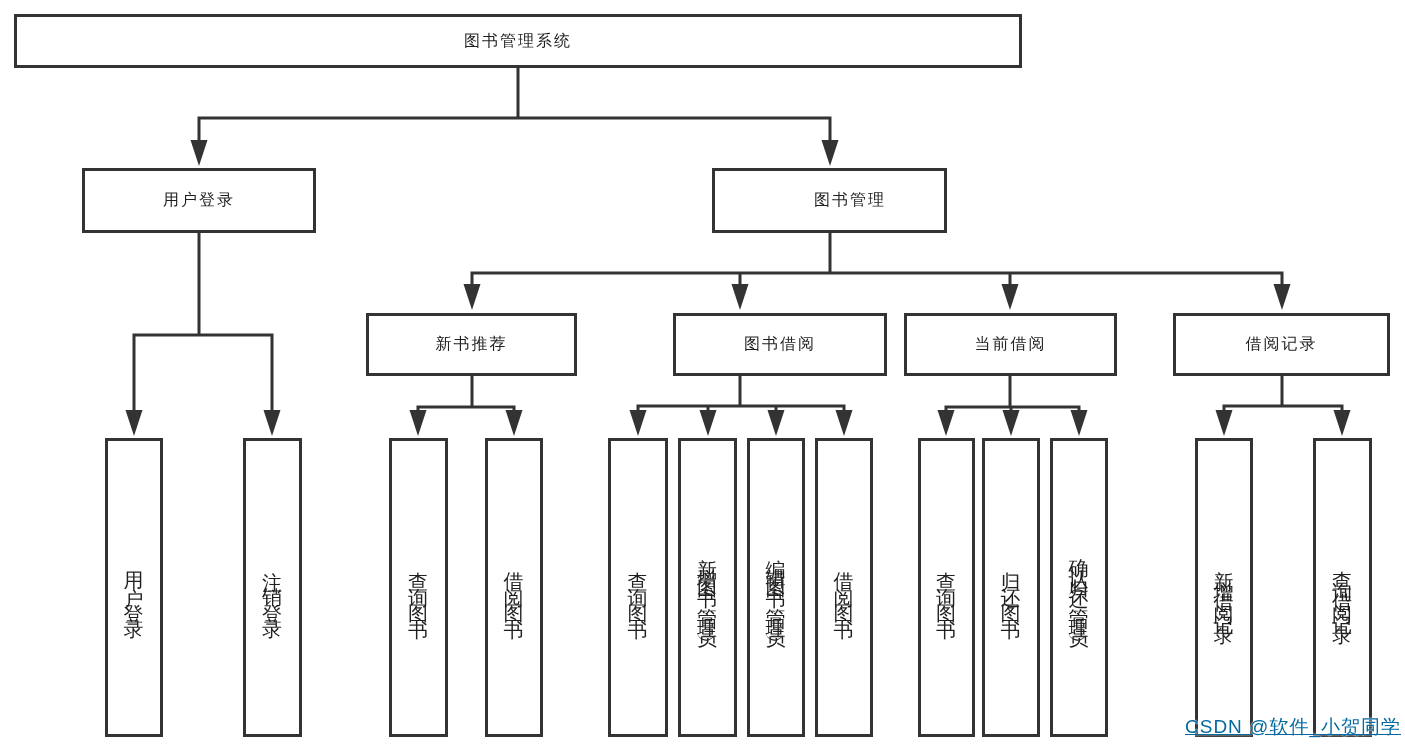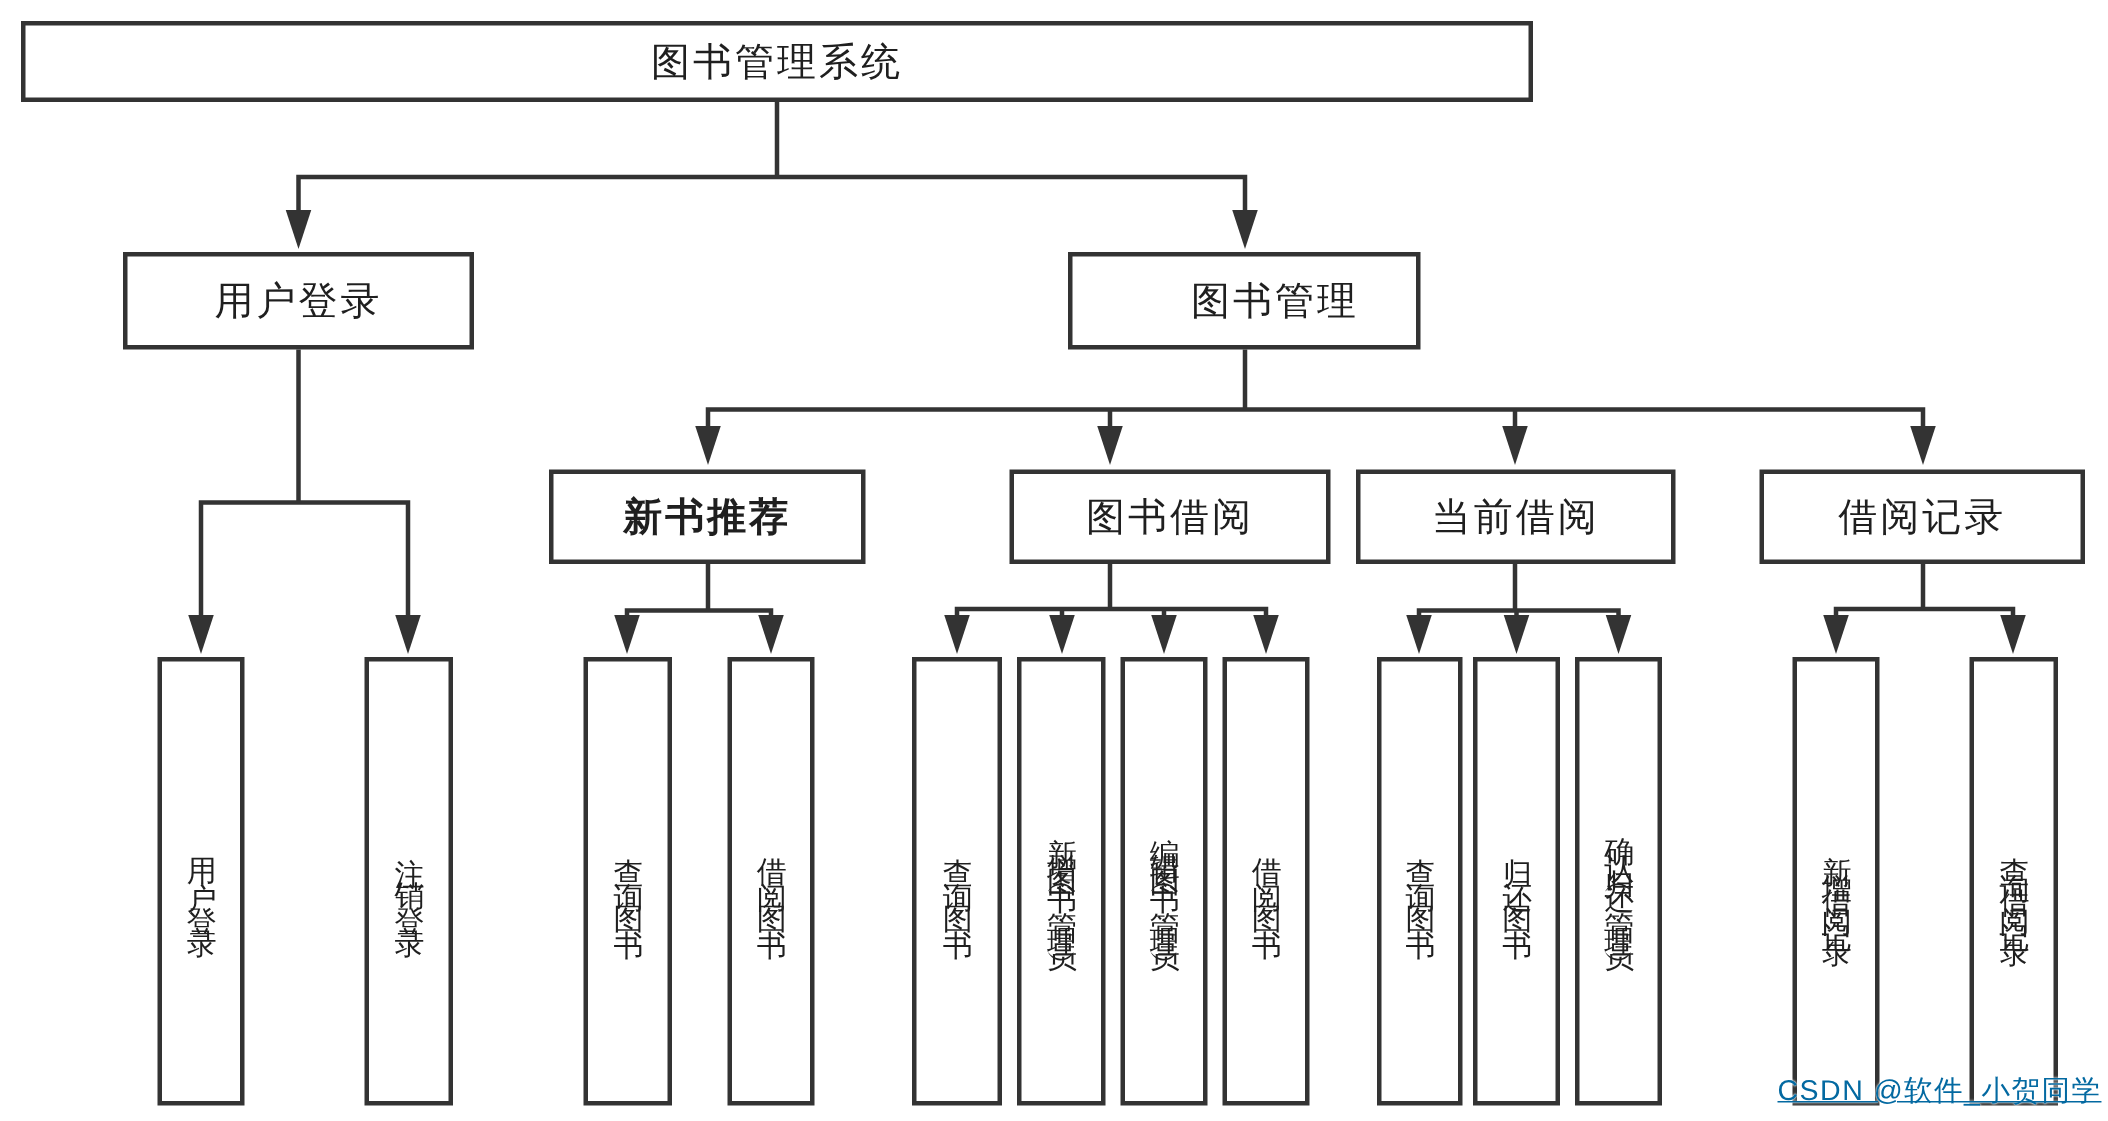--- a/index.html
+++ b/index.html
@@ -5,21 +5,21 @@
   html,body{margin:0;padding:0;background:#ffffff;}
   .canvas{
     position:relative;width:1405px;height:747px;background:#ffffff;overflow:hidden;
     font-family:"Liberation Sans","DejaVu Sans",sans-serif;color:#1f1f1f;
   }
   svg.wires{position:absolute;left:0;top:0;width:1405px;height:747px;}
   .node{
     position:absolute;box-sizing:border-box;border:3px solid #333333;background:#ffffff;
     display:flex;align-items:center;justify-content:center;
   }
-  .h-node span{font-size:26px;letter-spacing:2px;white-space:nowrap;text-align:right;}
+  .h-node span{font-size:16px;letter-spacing:2px;white-space:nowrap;text-align:right;}
   .v-node span{
     writing-mode:vertical-rl;text-orientation:mixed;font-size:20px;line-height:1;
     white-space:nowrap;
   }
   .ls-4{letter-spacing:16px;}
   .ls-6{letter-spacing:11px;}
   .ls-9{letter-spacing:10px;}
   .watermark{
     position:absolute;left:1185px;top:714px;font-size:19px;letter-spacing:1px;
     color:#0369a1;text-shadow:0 0 2px #ffffff,0 0 1px #ffffff;white-space:nowrap;z-index:5;text-decoration:underline;
@@ -77,21 +77,21 @@
     <span>图书管理系统</span>
   </div>
 
   <div class="node h-node" style="left:82px;top:168px;width:234px;height:65px;">
     <span>用户登录</span>
   </div>
   <div class="node h-node" style="left:712px;top:168px;width:235px;height:65px;padding-left:41px;">
     <span>图书管理</span>
   </div>
 
-  <div class="node h-node" style="left:366px;top:313px;width:211px;height:63px;font-weight:bold;">
+  <div class="node h-node" style="left:366px;top:313px;width:211px;height:63px;">
     <span>新书推荐</span>
   </div>
   <div class="node h-node" style="left:633px;top:313px;width:214px;height:63px;margin-left:40px;">
     <span>图书借阅</span>
   </div>
   <div class="node h-node" style="left:904px;top:313px;width:213px;height:63px;">
     <span>当前借阅</span>
   </div>
   <div class="node h-node" style="left:1173px;top:313px;width:217px;height:63px;">
     <span>借阅记录</span>

